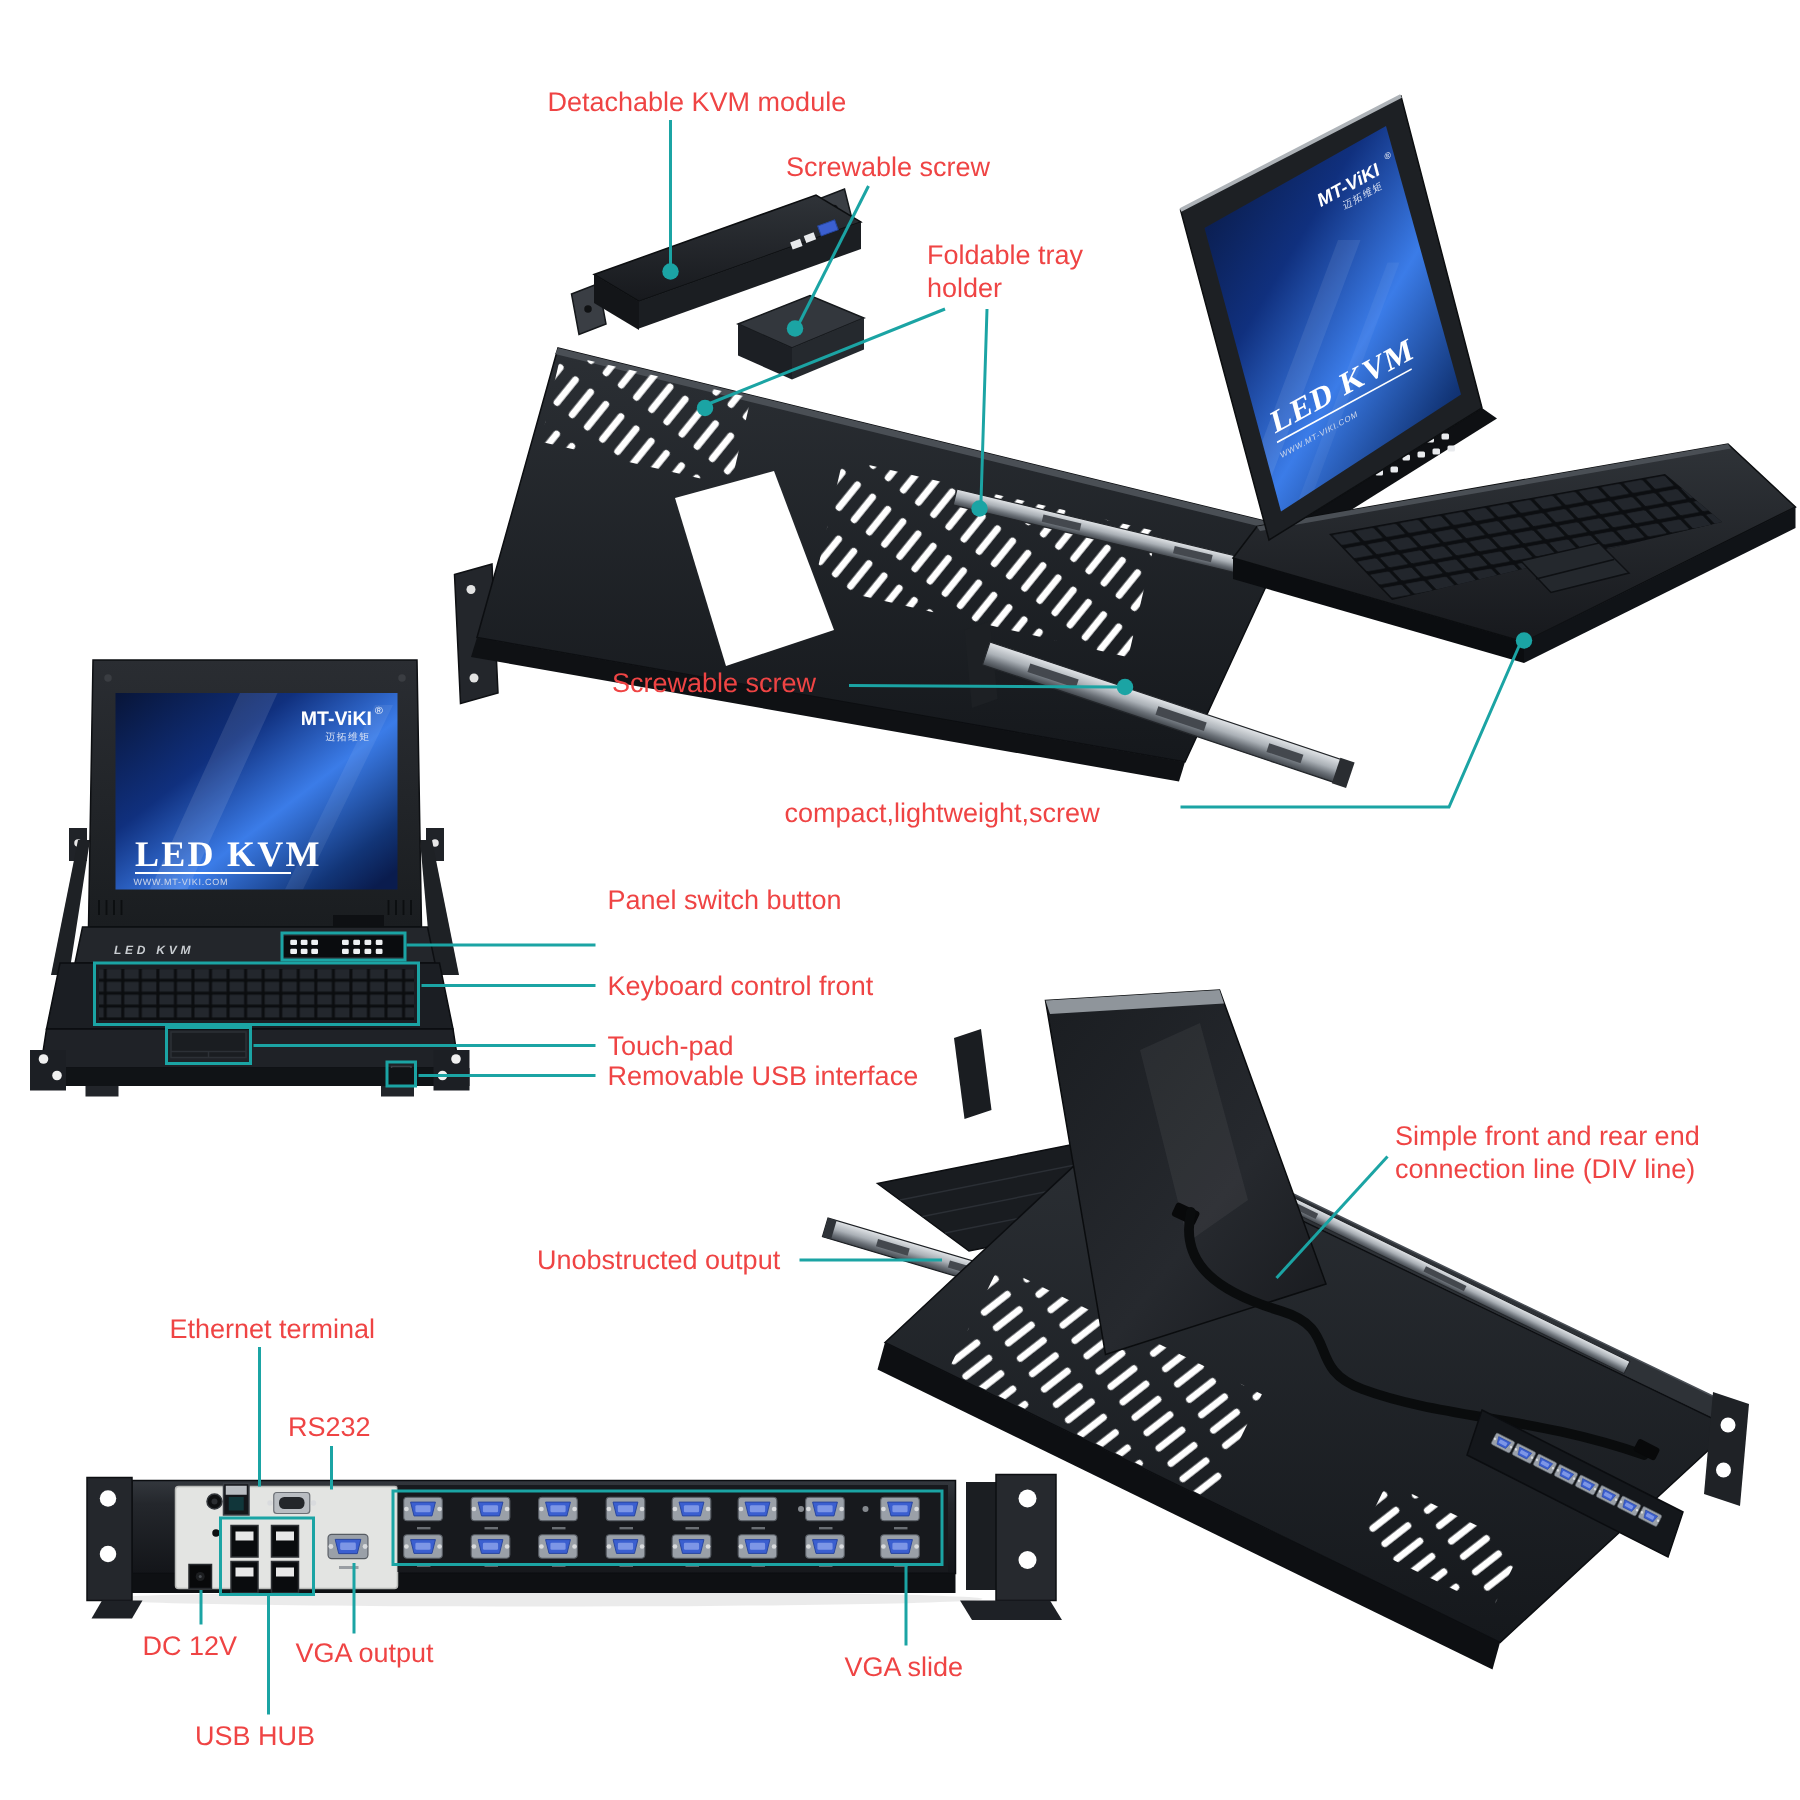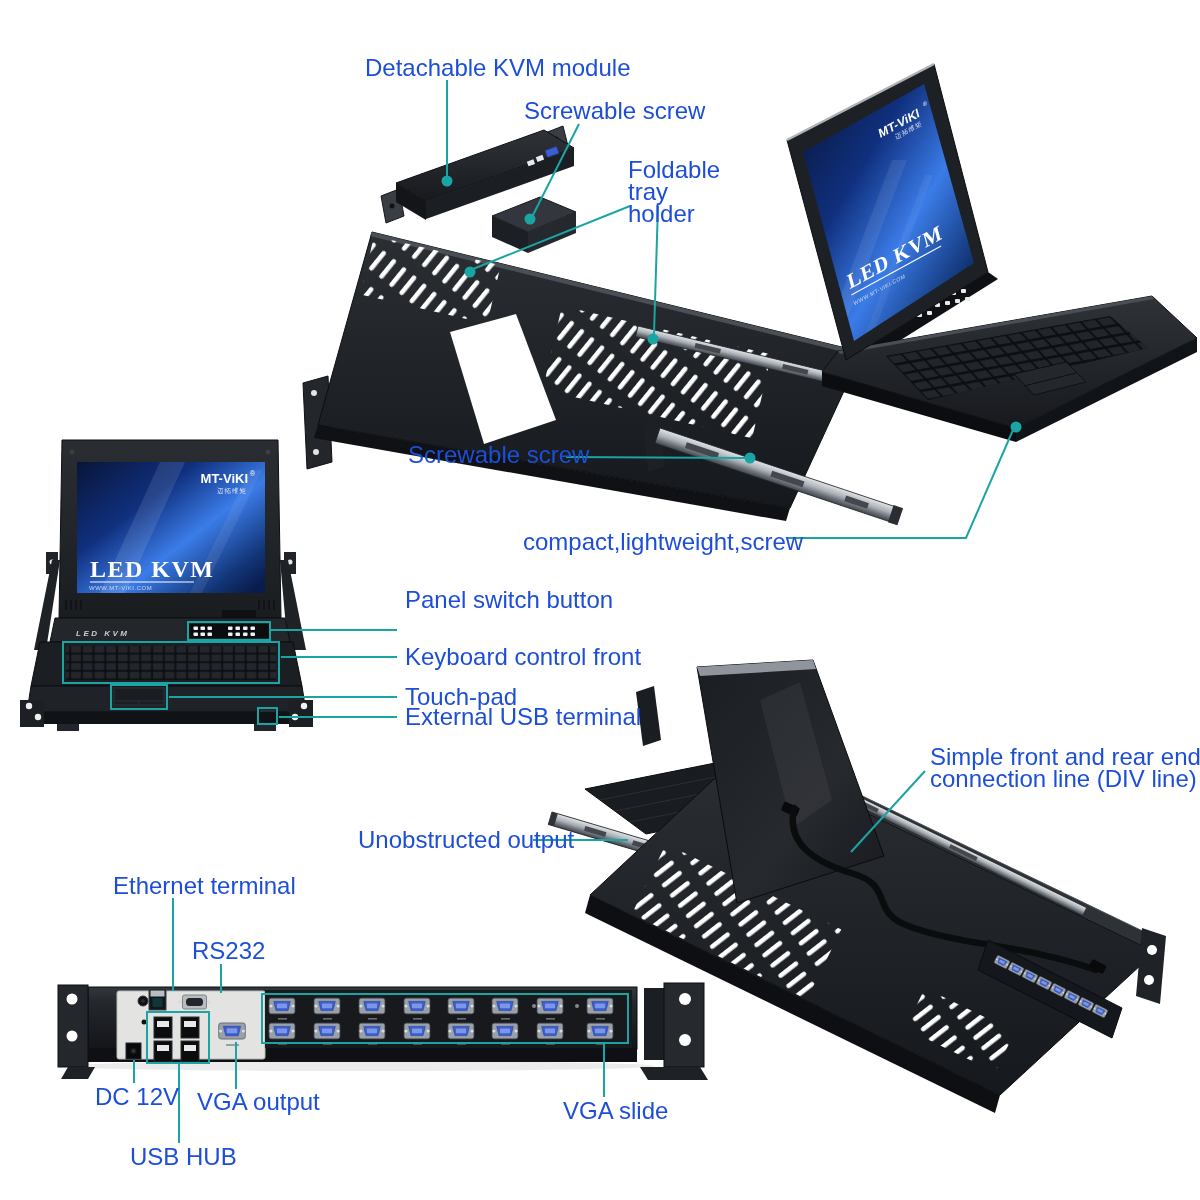--- a/index.html
+++ b/index.html
@@ -1,20 +1,20 @@
 <!DOCTYPE html>
 <html><head>
 <meta charset="utf-8">
 <style>
   html,body{margin:0;padding:0;background:#ffffff;}
   #stage{position:relative;width:1200px;height:1200px;background:#ffffff;overflow:hidden;
          font-family:"Liberation Sans",sans-serif;}
   #art{position:absolute;left:0;top:0;width:1200px;height:1200px;}
-  .lbl{position:absolute;font-size:24px;line-height:22px;color:#1d4ed8;white-space:nowrap;}
-  .lbl.wrap{white-space:normal;width:112px;margin-left:10px;}
+  .lbl{position:absolute;font-size:18px;line-height:22px;color:#ef4444;white-space:nowrap;}
+  .lbl.wrap{white-space:normal;width:112px;}
   svg text{font-family:"Liberation Sans",sans-serif;}
   svg text.serif{font-family:"Liberation Serif",serif;}
 </style>
 </head>
 <body>
 
 <div id="stage">
 
 <svg id="art" viewBox="0 0 1200 1200">
   <defs>
@@ -426,21 +426,21 @@
 </svg>
 
   <div class="lbl" style="left:365px;top:57px">Detachable KVM module</div>
   <div class="lbl" style="left:524px;top:100px">Screwable screw</div>
   <div class="lbl wrap" style="left:618px;top:159px">Foldable tray holder</div>
   <div class="lbl" style="left:408px;top:444px">Screwable screw</div>
   <div class="lbl" style="left:523px;top:531px">compact,lightweight,screw</div>
   <div class="lbl" style="left:405px;top:589px">Panel switch button</div>
   <div class="lbl" style="left:405px;top:646px">Keyboard control front</div>
   <div class="lbl" style="left:405px;top:686px">Touch-pad</div>
-  <div class="lbl" style="left:405px;top:706px">External USB terminal</div>
+  <div class="lbl" style="left:405px;top:706px">Removable USB interface</div>
   <div class="lbl" style="left:358px;top:829px">Unobstructed output</div>
   <div class="lbl" style="left:930px;top:746px">Simple front and rear end</div>
   <div class="lbl" style="left:930px;top:768px">connection line (DIV line)</div>
   <div class="lbl" style="left:113px;top:875px">Ethernet terminal</div>
   <div class="lbl" style="left:192px;top:940px">RS232</div>
   <div class="lbl" style="left:95px;top:1086px">DC 12V</div>
   <div class="lbl" style="left:197px;top:1091px">VGA output</div>
   <div class="lbl" style="left:130px;top:1146px">USB HUB</div>
   <div class="lbl" style="left:563px;top:1100px">VGA slide</div>
 

